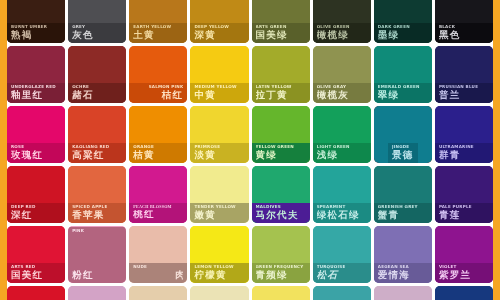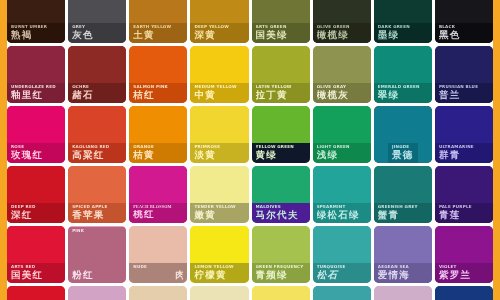--- a/index.html
+++ b/index.html
@@ -152,21 +152,21 @@
           <span class="label-cn" style="color: rgb(243, 210, 218);">釉里红</span>
         </div>
       </div>
       <div class="swatch" style="background: rgb(141, 42, 38);">
         <div class="swatch-body" style="background: rgb(141, 42, 38);"></div>
         <div class="swatch-label" style="background: rgb(111, 32, 28);">
           <span class="label-en" style="color: rgb(240, 207, 198);">OCHRE</span>
           <span class="label-cn" style="color: rgb(240, 207, 198);">赭石</span>
         </div>
       </div>
-      <div class="swatch" style="background: #fca5a5;">
+      <div class="swatch" style="background: #fca5a5; text-align: right;">
         <div class="swatch-body" style="background: rgb(229, 91, 13);"></div>
         <div class="swatch-label" style="background: rgb(201, 74, 8);">
           <span class="label-en" style="color: rgb(253, 224, 192);">SALMON PINK</span>
           <span class="label-cn" style="color: rgb(253, 224, 192);">桔红</span>
         </div>
       </div>
       <div class="swatch" style="background: rgb(245, 203, 18);">
         <div class="swatch-body" style="background: rgb(245, 203, 18);"></div>
         <div class="swatch-label" style="background: rgb(205, 167, 12);">
           <span class="label-en" style="color: rgb(255, 243, 184);">MEDIUM YELLOW</span>
@@ -224,21 +224,21 @@
       </div>
       <div class="swatch" style="background: rgb(240, 214, 46);">
         <div class="swatch-body" style="background: rgb(240, 214, 46);"></div>
         <div class="swatch-label" style="background: rgb(201, 178, 34);">
           <span class="label-en" style="color: rgb(253, 244, 187);">PRIMROSE</span>
           <span class="label-cn" style="color: rgb(253, 244, 187);">淡黄</span>
         </div>
       </div>
       <div class="swatch" style="background: rgb(101, 182, 44);">
         <div class="swatch-body" style="background: rgb(101, 182, 44);"></div>
-        <div class="swatch-label" style="background: #0f172a;">
+        <div class="swatch-label" style="background: #15803d;">
           <span class="label-en" style="color: rgb(224, 244, 198);">YELLOW GREEN</span>
           <span class="label-cn" style="color: rgb(224, 244, 198);">黄绿</span>
         </div>
       </div>
       <div class="swatch" style="background: rgb(19, 160, 91);">
         <div class="swatch-body" style="background: rgb(19, 160, 91);"></div>
         <div class="swatch-label" style="background: rgb(14, 136, 76);">
           <span class="label-en" style="color: rgb(196, 237, 213);">LIGHT GREEN</span>
           <span class="label-cn" style="color: rgb(196, 237, 213);">浅绿</span>
         </div>

